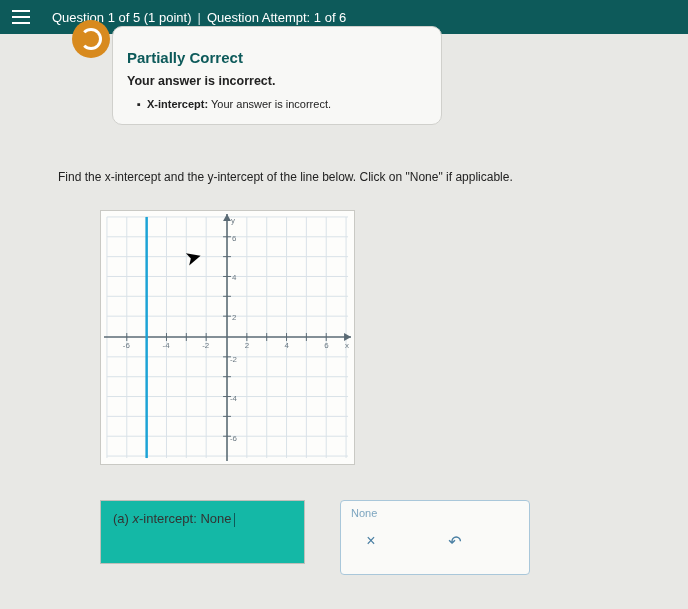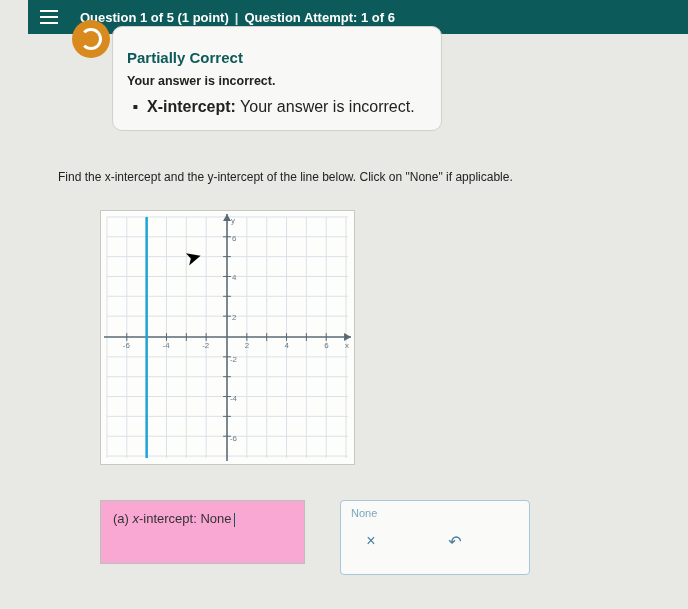--- a/index.html
+++ b/index.html
@@ -12,22 +12,21 @@
     position: relative;
   }
   .topbar {
     background: #0d5a5a;
     color: #fff;
     height: 34px;
     display: flex;
     align-items: center;
     padding-left: 12px;
     font-size: 13px;
-    font-weight: 700;
-    margin-left: 28px;
+    font-weight: 400;
   }
   .menu-icon {
     width: 22px; height: 22px;
     margin-right: 18px;
     display: flex; flex-direction: column; justify-content: center; gap: 4px;
   }
   .menu-icon span { display:block; height:2px; background:#fff; width:18px; }
   .divider { margin: 0 6px; color:#cfe5e5; }
   .status-circle {
     position: absolute;
@@ -45,38 +44,38 @@
     position:absolute;
     left: 112px; top: 26px;
     width: 330px;
     background:#f8f8f6;
     border:1px solid #d0d0cc;
     border-radius:10px;
     padding: 22px 14px 14px 14px;
   }
   .fb-title { color:#0d5a5a; font-weight:700; font-size:15px; margin-bottom:8px; }
   .fb-sub { font-size:12.5px; font-weight:700; color:#222; margin-bottom:10px; }
-  .fb-list { font-size:16px; color:#222; padding-left:20px; }
+  .fb-list { font-size:11px; color:#222; padding-left:20px; }
   .fb-list li::marker { content:"▪  "; }
   .fb-item-label { font-weight:700; }
   .question-text {
     position:absolute; left:58px; top:170px; right:30px;
     font-size:12px; color:#222;
   }
   .graph-box {
     position:absolute; left:100px; top:210px;
     width:255px; height:255px;
     background:#fdfdfb;
     border:1px solid #c9c9c4;
   }
   .graph-box svg { width:100%; height:100%; display:block; }
   .answer-box {
     position:absolute; left:100px; top:500px;
     width:205px; height:64px;
-    background:#f9a8d4;
+    background:#14b8a6;
     border:1px solid #bfbfba;
     padding:10px 12px;
     font-size:13px; color:#333;
   }
   .answer-row { margin-bottom:8px; }
   .ans-label { font-style:italic; }
   .cursor-bar { display:inline-block; width:1px; height:14px; background:#0d5a5a; vertical-align:middle; margin-left:2px; }
   .tool-box {
     position:absolute; left:340px; top:500px;
     width:190px; height:75px;

